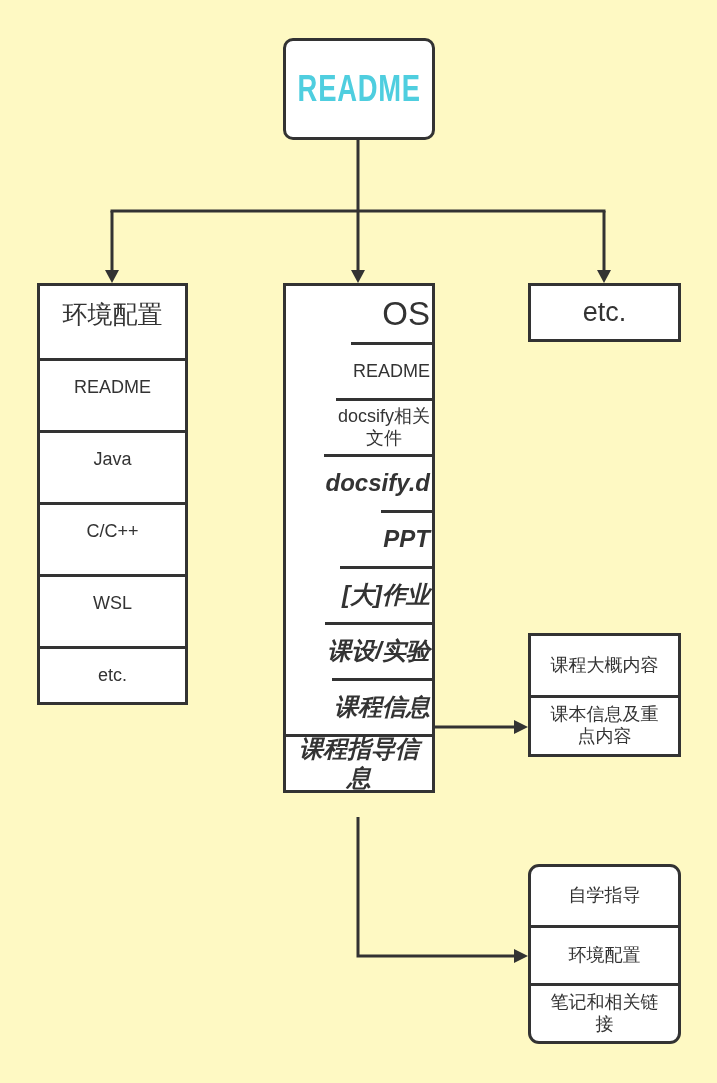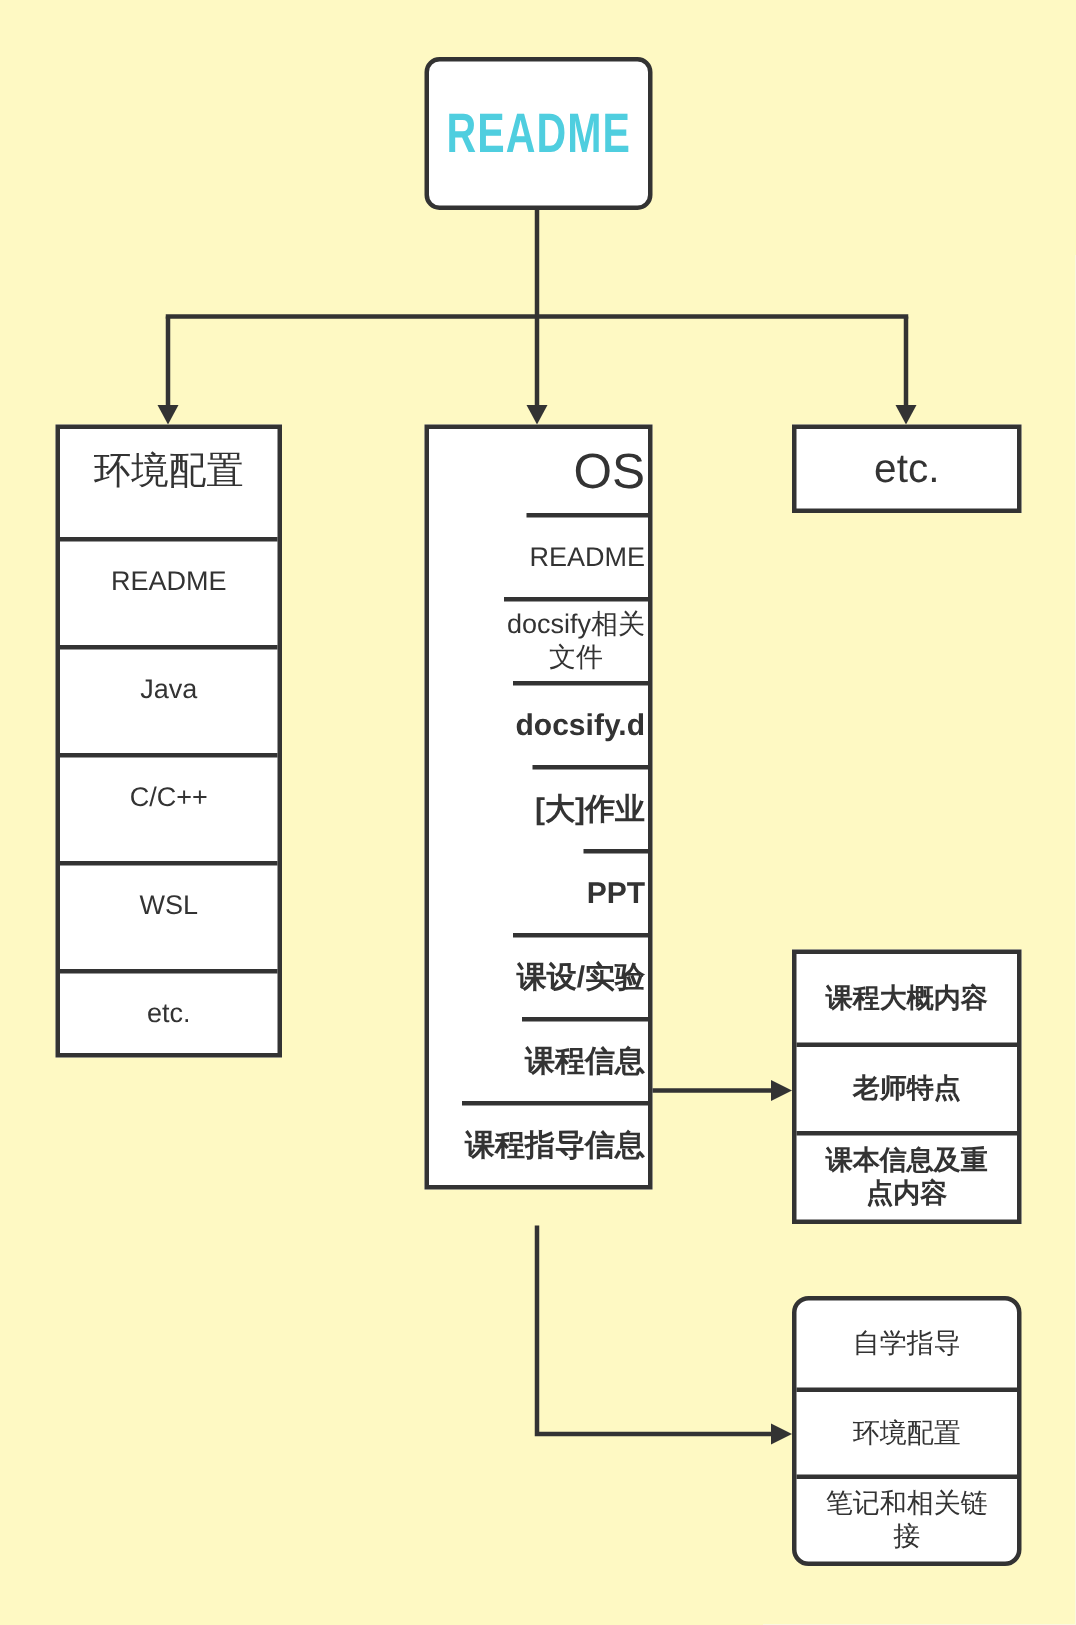--- a/index.html
+++ b/index.html
@@ -47,39 +47,39 @@
     display: flex; align-items: center; justify-content: center;
     text-align: center;
     font-size: 18px;
     line-height: 1.2;
     color: #333333;
     white-space: pre-line;
     border-top: 3px solid #333333;
     padding: 0 2px;
   }
   .cell:first-child { border-top: none; }
-  .emphasis { font-weight: bold; font-size: 20px; }
+  .emphasis { font-weight: bold; font-style: italic; font-size: 24px; }
 
   .col-env { left: 37px;  top: 283px; width: 151px; gap: 16px; }
   .col-env .cell { height: 56px; }
   .col-env .header { font-size: 25px; }
 
   .col-os { left: 283px; top: 283px; width: 152px; align-items: flex-end; }
   .col-os .cell { height: 56px; }
   .col-os .header { font-size: 33px; }
 
   .etc-box {
     left: 528px; top: 283px;
     width: 153px; height: 59px;
     display: flex; align-items: center; justify-content: center;
     font-size: 27px;
   }
 
   .group { left: 528px; width: 153px; }
-  .group1 { top: 633px; font-weight: bold; }
+  .group1 { top: 633px; }
   .group1 .cell { height: 59px; }
   .group2 { top: 864px; border-radius: 11px; }
   .group2 .cell { height: 58px; }
 </style>
 </head>
 <body>
 
 <div class="canvas">
 
   <svg class="connectors" viewBox="0 0 717 1083" xmlns="http://www.w3.org/2000/svg">
@@ -109,34 +109,33 @@
     <div class="cell">WSL</div>
     <div class="cell">etc.</div>
   </div>
 
   <div class="col col-os">
     <div class="cell header">OS</div>
     <div class="cell">README</div>
     <div class="cell">docsify相关
 文件</div>
     <div class="cell emphasis">docsify.d</div>
+    <div class="cell emphasis">PPT</div>
     <div class="cell emphasis">[大]作业</div>
-    <div class="cell emphasis">PPT</div>
     <div class="cell emphasis">课设/实验</div>
     <div class="cell emphasis">课程信息</div>
     <div class="cell emphasis">课程指导信息</div>
   </div>
 
   <div class="node etc-box">
     <span>etc.</span>
   </div>
 
   <div class="col group group1">
     <div class="cell">课程大概内容</div>
-    <div class="cell">老师特点</div>
     <div class="cell">课本信息及重
 点内容</div>
   </div>
 
   <div class="col group group2">
     <div class="cell">自学指导</div>
     <div class="cell">环境配置</div>
     <div class="cell">笔记和相关链
 接</div>
   </div>

